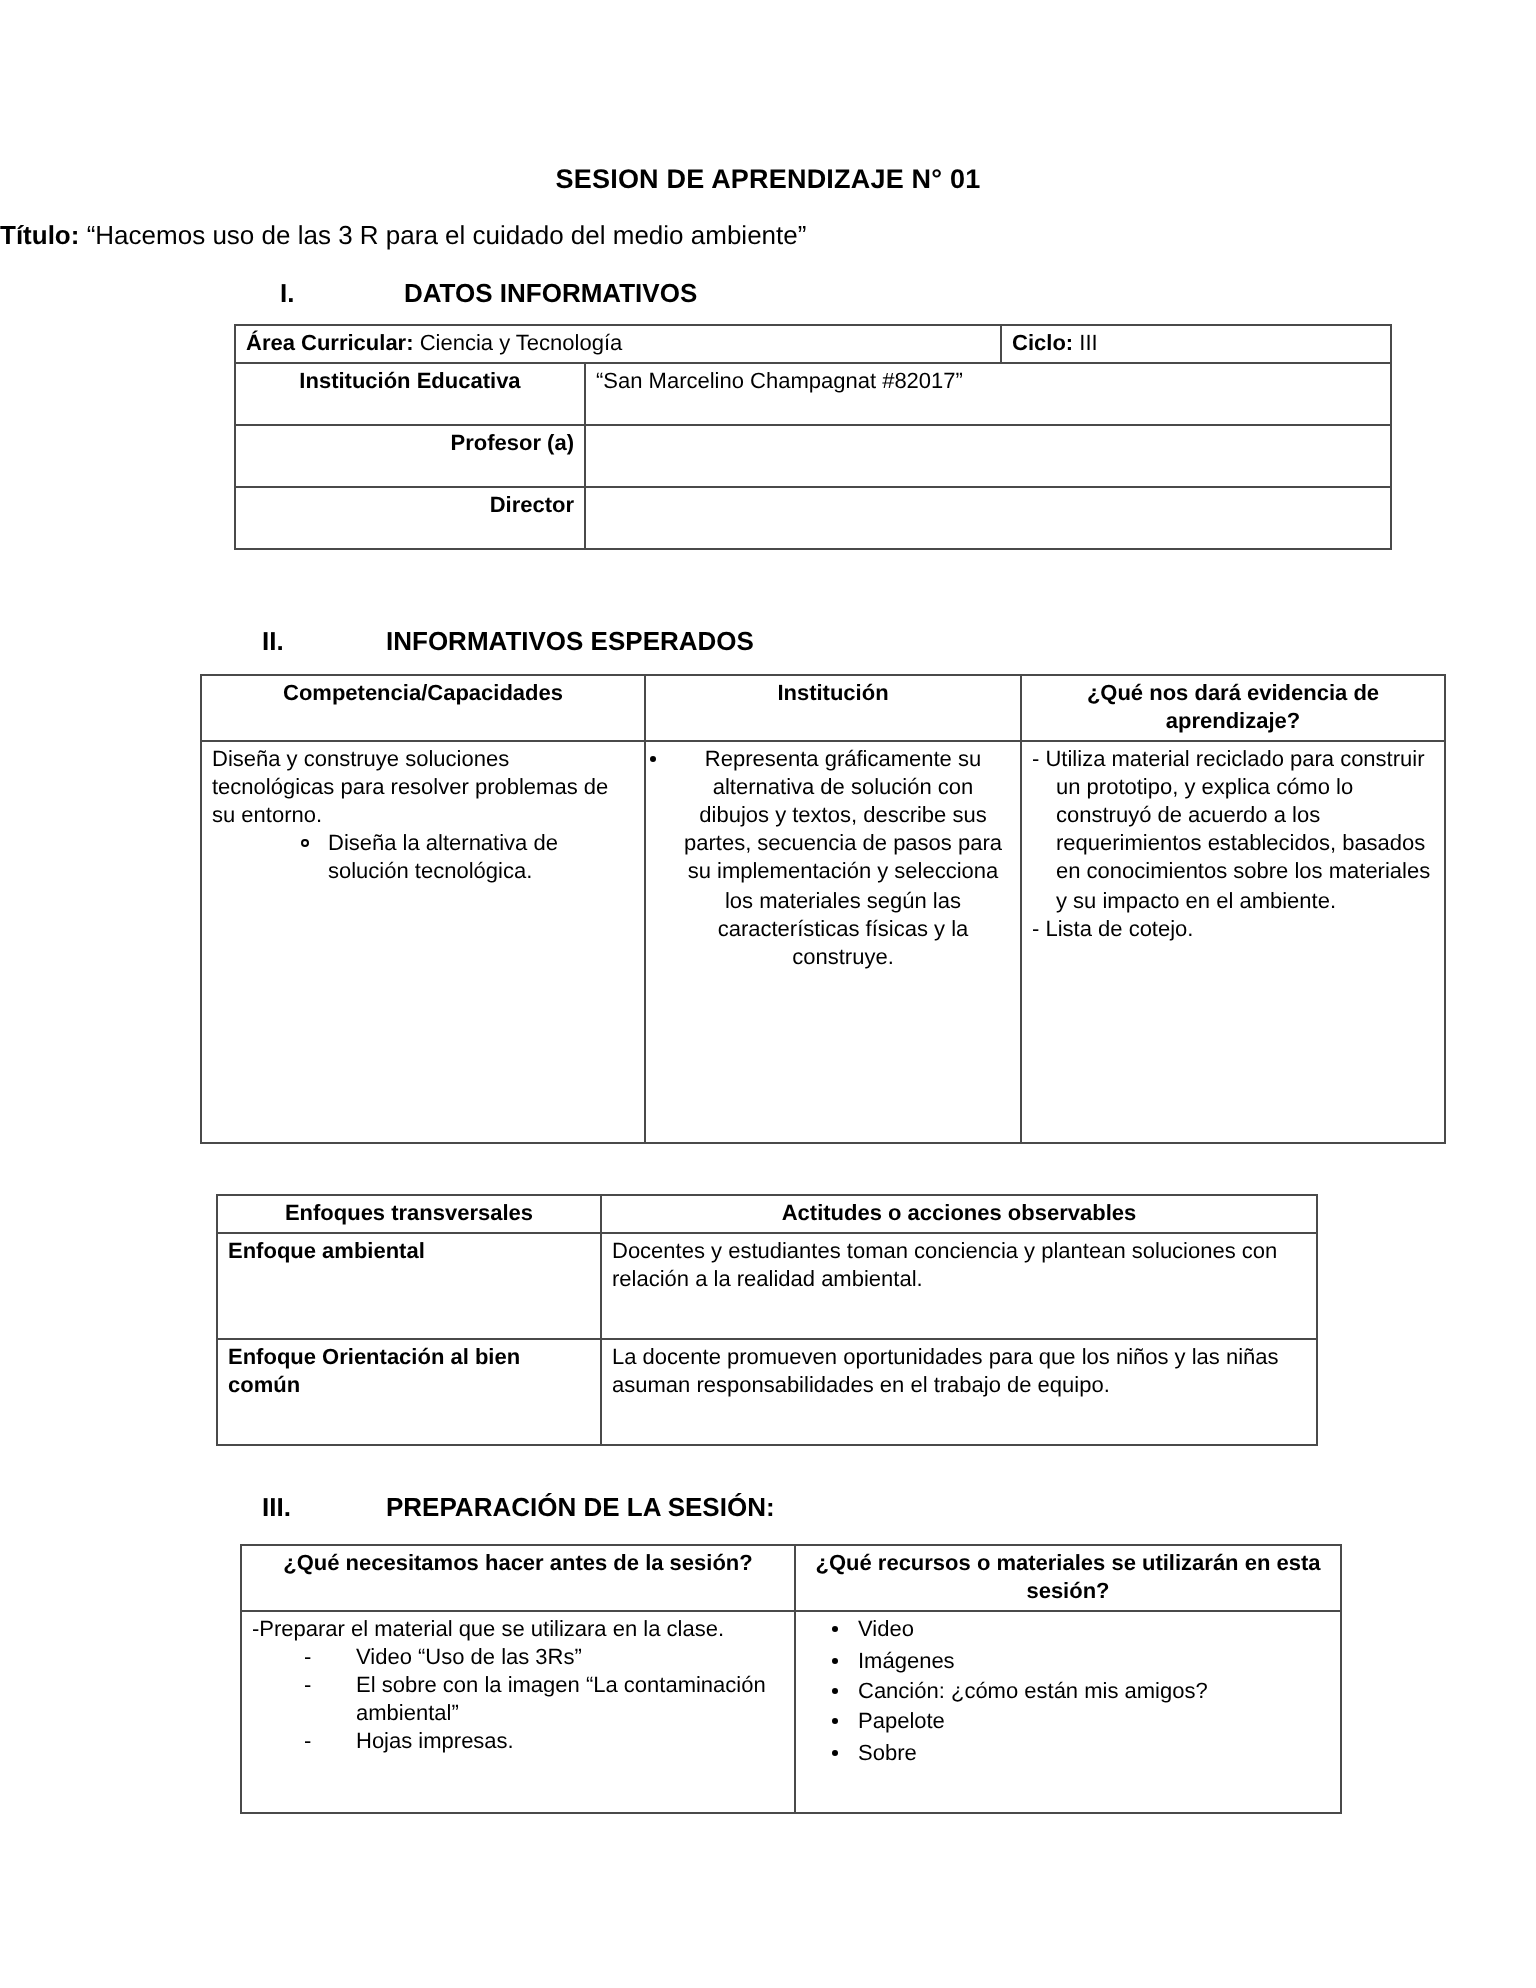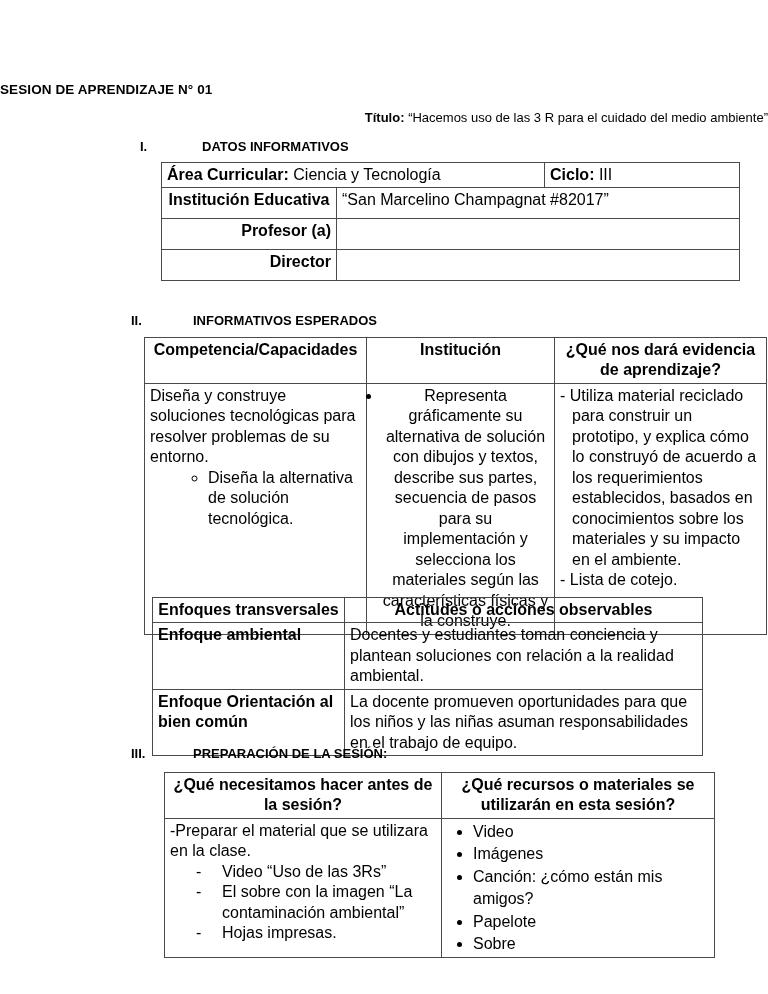--- a/index.html
+++ b/index.html
@@ -19,58 +19,57 @@
   }
   .page {
     position: relative;
     width: 768px;
     height: 994px;
     box-sizing: border-box;
   }
 
   
   .doc-title {
-    text-align: left;
+    text-align: center;
     font-weight: bold;
     font-size: 13.5px;
     margin: 0;
     position: absolute;
     left: 0;
     right: 0;
     top: 82px;
     letter-spacing: 0.1px;
   }
   .doc-subtitle {
     position: absolute;
     left: 0;
     right: 0;
     top: 110px;
-    text-align: right;
+    text-align: left;
     font-size: 13px;
   }
   .doc-subtitle .lbl { font-weight: bold; }
 
   .section-head {
     position: absolute;
     font-weight: bold;
     font-size: 13px;
     white-space: nowrap;
   }
   .section-head .numeral {
     display: inline-block;
     width: 62px;
   }
 
   
   table.doc {
     position: absolute;
     border-collapse: collapse;
-    font-size: 16px;
+    font-size: 11px;
     table-layout: fixed;
-    margin-left: 44px;
   }
   table.doc td {
     border: 1px solid #ololo;
     border: 1px solid #4a4a4a;
     padding: 2px 5px;
     vertical-align: top;
     line-height: 1.28;
   }
   .b { font-weight: bold; }
   .ctr { text-align: center; }

